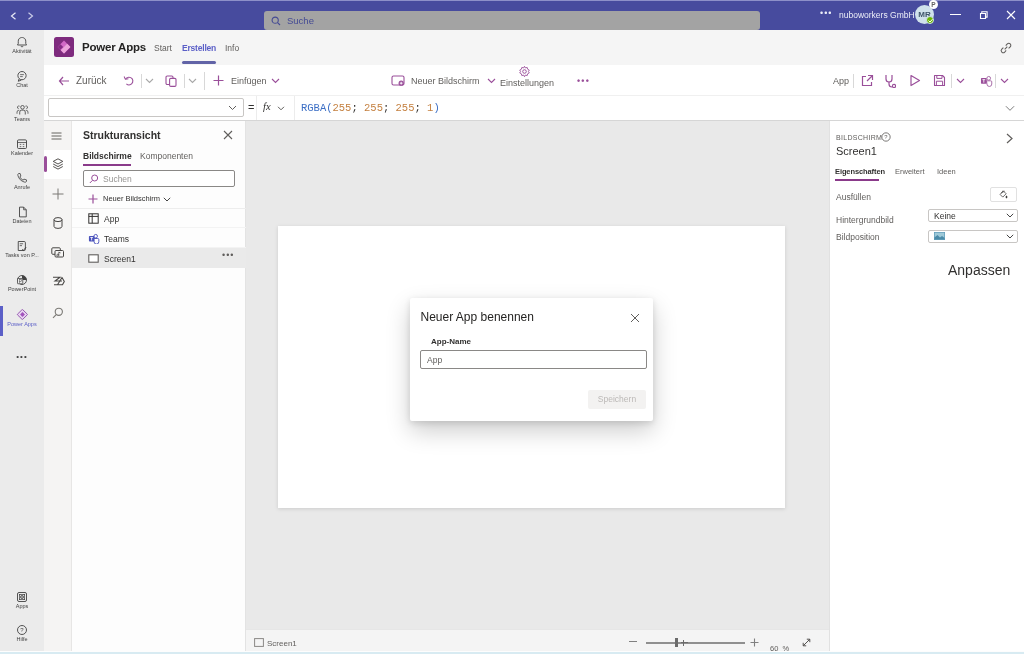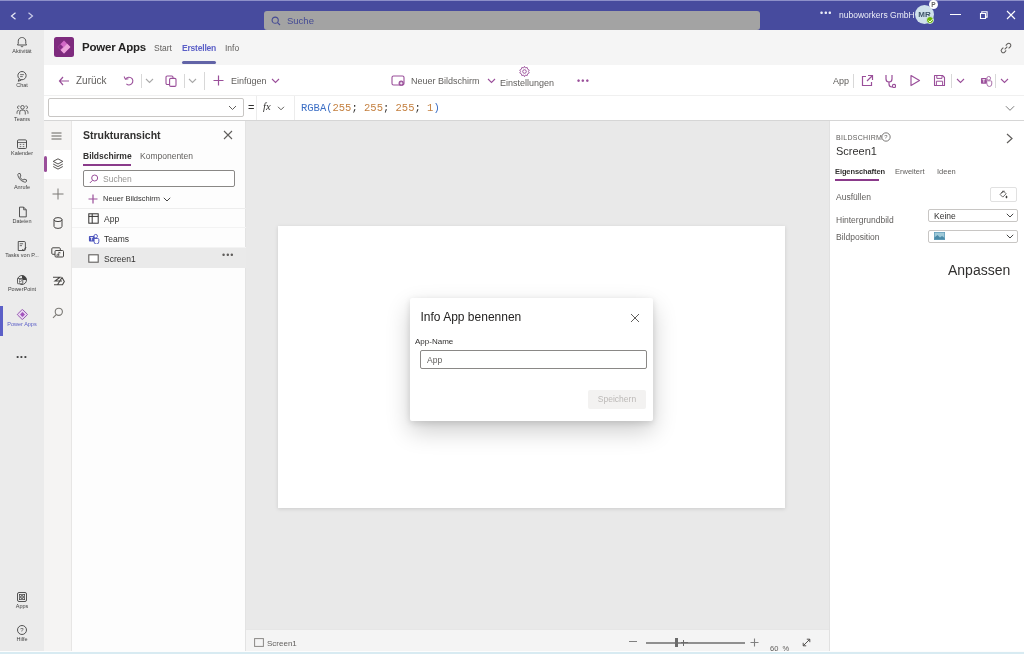--- a/index.html
+++ b/index.html
@@ -371,25 +371,25 @@
       <svg class="abs" style="left:16px;top:6px" width="11" height="9" viewBox="0 0 11 9">
         <rect x="0.8" y="0.8" width="9.4" height="7.4" stroke="#605e5c" stroke-width="1.1" fill="#fff"></rect>
       </svg>
       <div class="abs" style="left:32px;top:5.5px;font-size:8.5px;color:#323130;">Screen1</div>
       <div class="abs" style="left:150px;top:2px;font-size:9px;color:#605e5c;letter-spacing:1px;">•••</div>
     </div>
 </div>
 <div class="abs" id="canvas">
     <div id="screen"></div>
   <div class="abs" id="dialog" style="left:164px;top:177px;width:243px;height:123px;background:#fff;border-radius:2px;box-shadow:0 10px 24px rgba(0,0,0,.20),0 2px 6px rgba(0,0,0,.12);">
-    <div class="abs" style="left:10.5px;top:12px;font-size:12px;color:#252423;">Info App benennen</div>
+    <div class="abs" style="left:10.5px;top:12px;font-size:12px;color:#252423;">Neuer App benennen</div>
     <svg class="abs" style="left:220px;top:15px" width="10" height="10" viewBox="0 0 10 10">
         <path d="M1 1 L9 9 M9 1 L1 9" stroke="#605e5c" stroke-width="1"></path>
       </svg>
-    <div class="abs" style="left:5px;top:39px;font-size:8px;font-weight:normal;color:#323130;">App-Name</div>
+    <div class="abs" style="left:21px;top:39px;font-size:8px;font-weight:bold;color:#323130;">App-Name</div>
     <div class="abs" style="left:10px;top:52px;width:227px;height:19px;border:1px solid #8a8886;border-radius:2px;box-sizing:border-box;"></div>
     <div class="abs" style="left:17px;top:57px;font-size:8.5px;color:#605e5c;">App</div>
     <div class="abs" style="left:178px;top:92px;width:58px;height:19px;background:#f3f2f1;border-radius:2px;text-align:center;line-height:19px;font-size:8.5px;color:#bcb9b7;">Speichern</div>
   </div>
   <div class="abs" id="statusbar" style="left:0;top:508px;width:583px;height:22px;background:#f4f4f4;border-top:1px solid #e6e6e6;box-sizing:border-box;">
     <svg class="abs" style="left:8px;top:8px" width="10" height="9" viewBox="0 0 10 9">
         <rect x="0.6" y="0.6" width="8.8" height="7.8" stroke="#8a8886" stroke-width="1" fill="none"></rect>
       </svg>
     <div class="abs" style="left:21px;top:8.5px;font-size:8px;color:#605e5c;">Screen1</div>
     <div class="abs" style="left:383px;top:11px;width:8px;height:1.2px;background:#808080;"></div>

